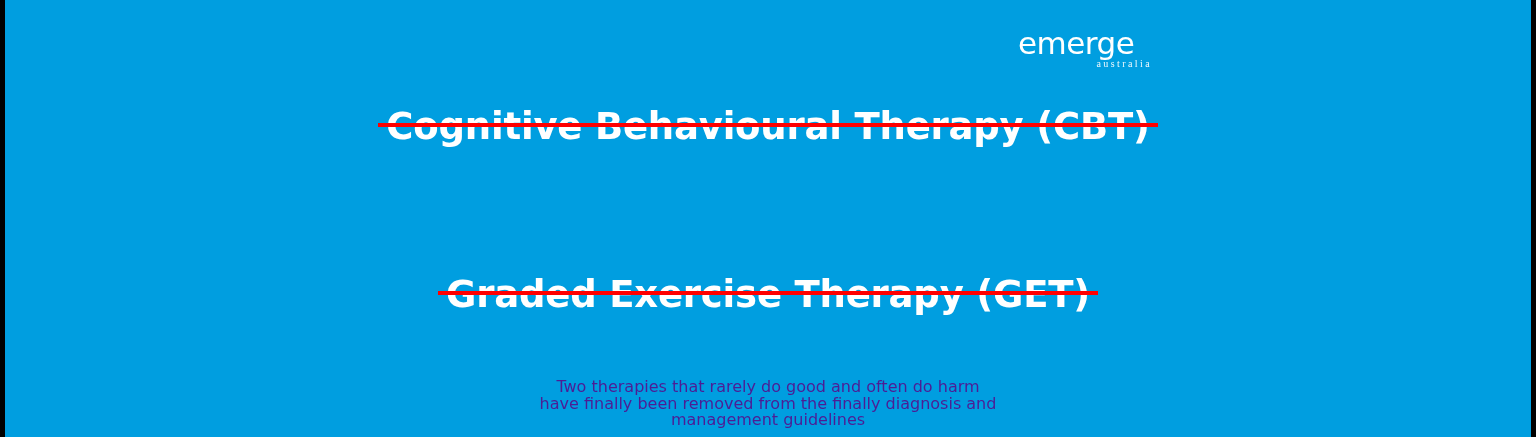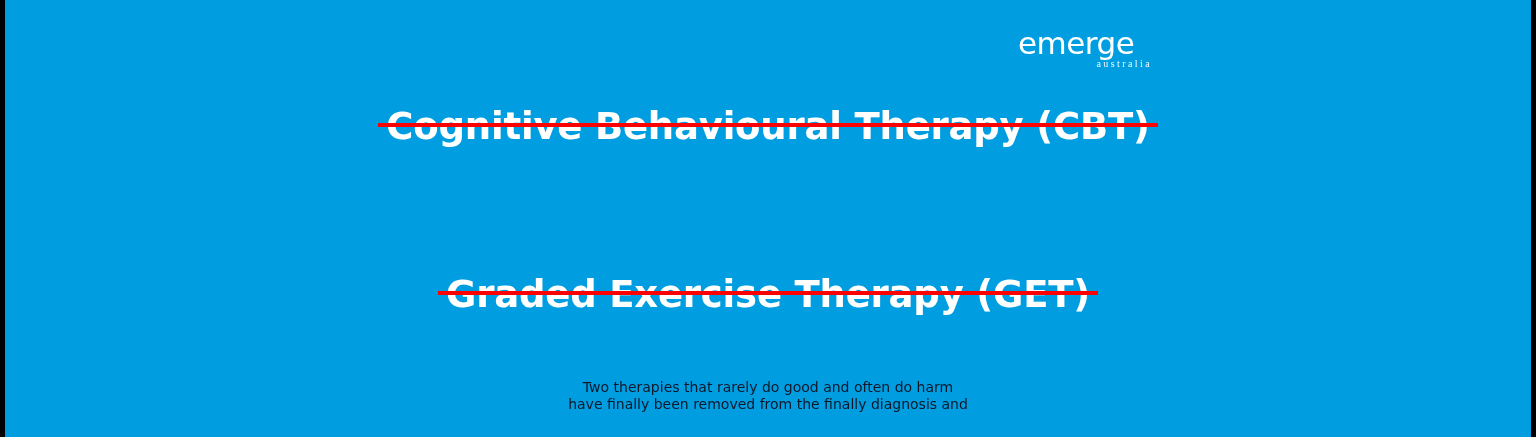--- a/index.html
+++ b/index.html
@@ -91,24 +91,24 @@
   }
 
   
   .caption {
     position: absolute;
     left: 0;
     top: 379px;
     width: 100%;
     text-align: center;
     font-family: "DejaVu Sans", sans-serif;
-    font-size: 14px;
+    font-size: 16px;
     font-weight: 400;
     line-height: 16.5px;
-    color: #0f172a;
+    color: #4c1d95;
   }
   .caption-line { display: block; }
 </style>
 </head>
 <body>
 
 <div class="slide">
 
   <div class="logo">
     <span class="logo-wordmark">emerge</span>
@@ -125,15 +125,16 @@
   <div class="headline-row row-2">
     <div class="headline">
       <span>Graded Exercise Therapy (GET)</span>
       <span class="strike"></span>
     </div>
   </div>
 
   <div class="caption">
     <span class="caption-line">Two therapies that rarely do good and often do harm</span>
     <span class="caption-line">have finally been removed from the finally diagnosis and</span>
+    <span class="caption-line">management guidelines</span>
   </div>
 
 </div>
 
 </body></html>

